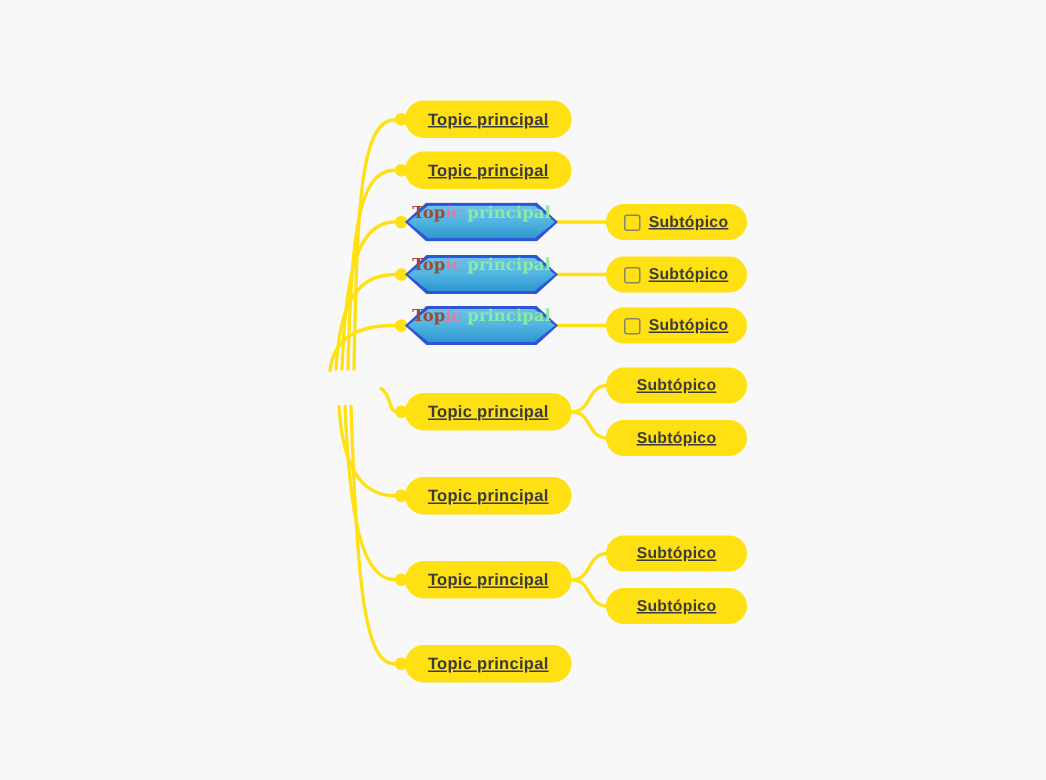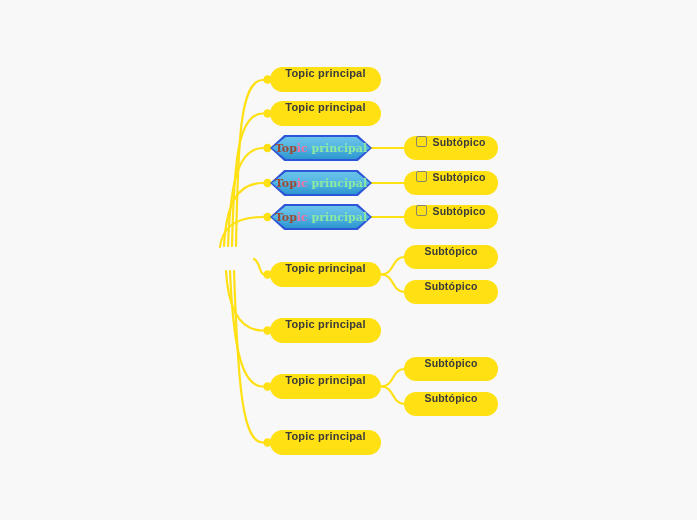--- a/index.html
+++ b/index.html
@@ -27,24 +27,25 @@
     stroke-width: 2.2;
     stroke-linecap: round;
   }
   svg.wires circle {
     fill: var(--connector-yellow, #ffe013);
     stroke: none;
   }
   .node {
     position: absolute;
     display: flex;
-    align-items: flex-start;
+    align-items: center;
     justify-content: center;
     box-sizing: border-box;
     cursor: pointer;
+    text-decoration: underline;
   }
   .pill {
     background: var(--node-yellow, #ffe013);
     border-radius: 13px;
     color: var(--topic-text, #3b3b3b);
     font-weight: bold;
     font-size: 11px;
     letter-spacing: 0.2px;
   }
   .sub {
@@ -70,21 +71,21 @@
   .hex-shape {
     clip-path: polygon(0 50%, 14% 0, 86% 0, 100% 50%, 86% 100%, 14% 100%);
   }
   .hex-shape-root {
     clip-path: polygon(0 50%, 20% 0, 80% 0, 100% 50%, 80% 100%, 20% 100%);
   }
   .hex-label {
     position: absolute;
     inset: 0;
     display: flex;
-    align-items: center;
+    align-items: flex-start;
     justify-content: center;
     font-family: "DejaVu Serif", serif;
     font-weight: bold;
     font-size: 11px;
     white-space: pre;
   }
   .root-label {
     font-size: 12px;
     letter-spacing: 1px;
   }

